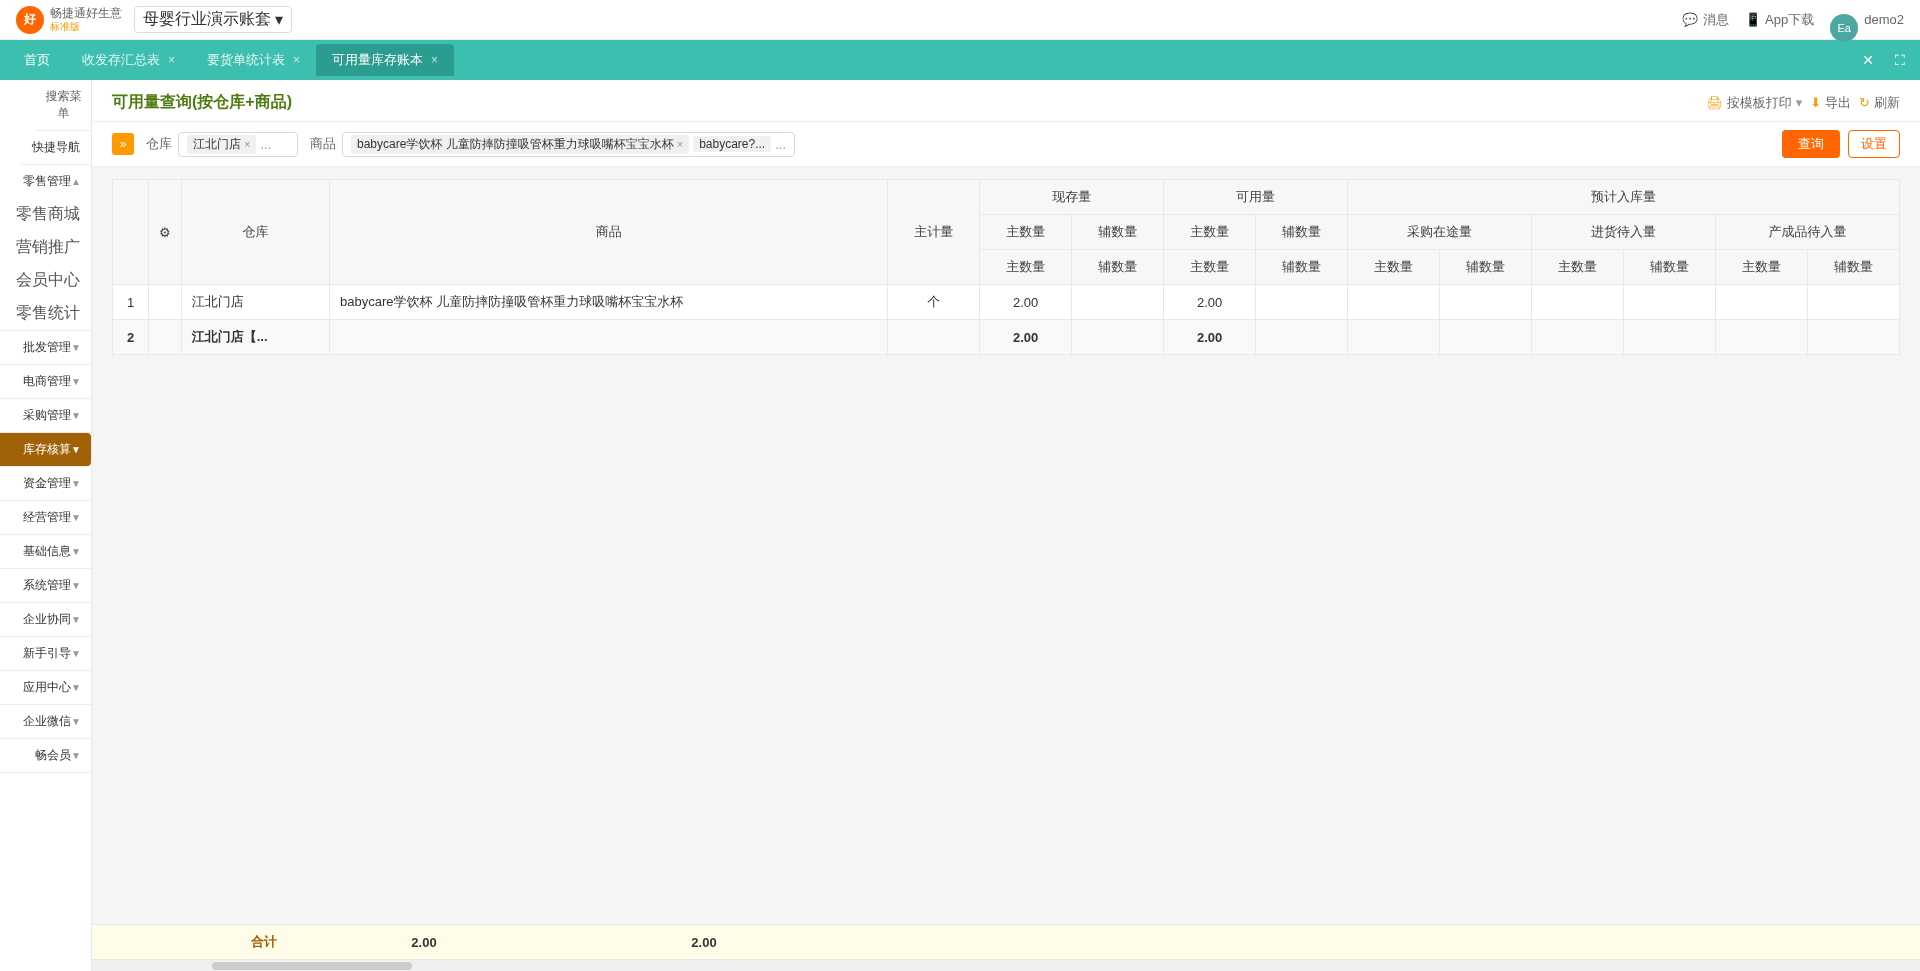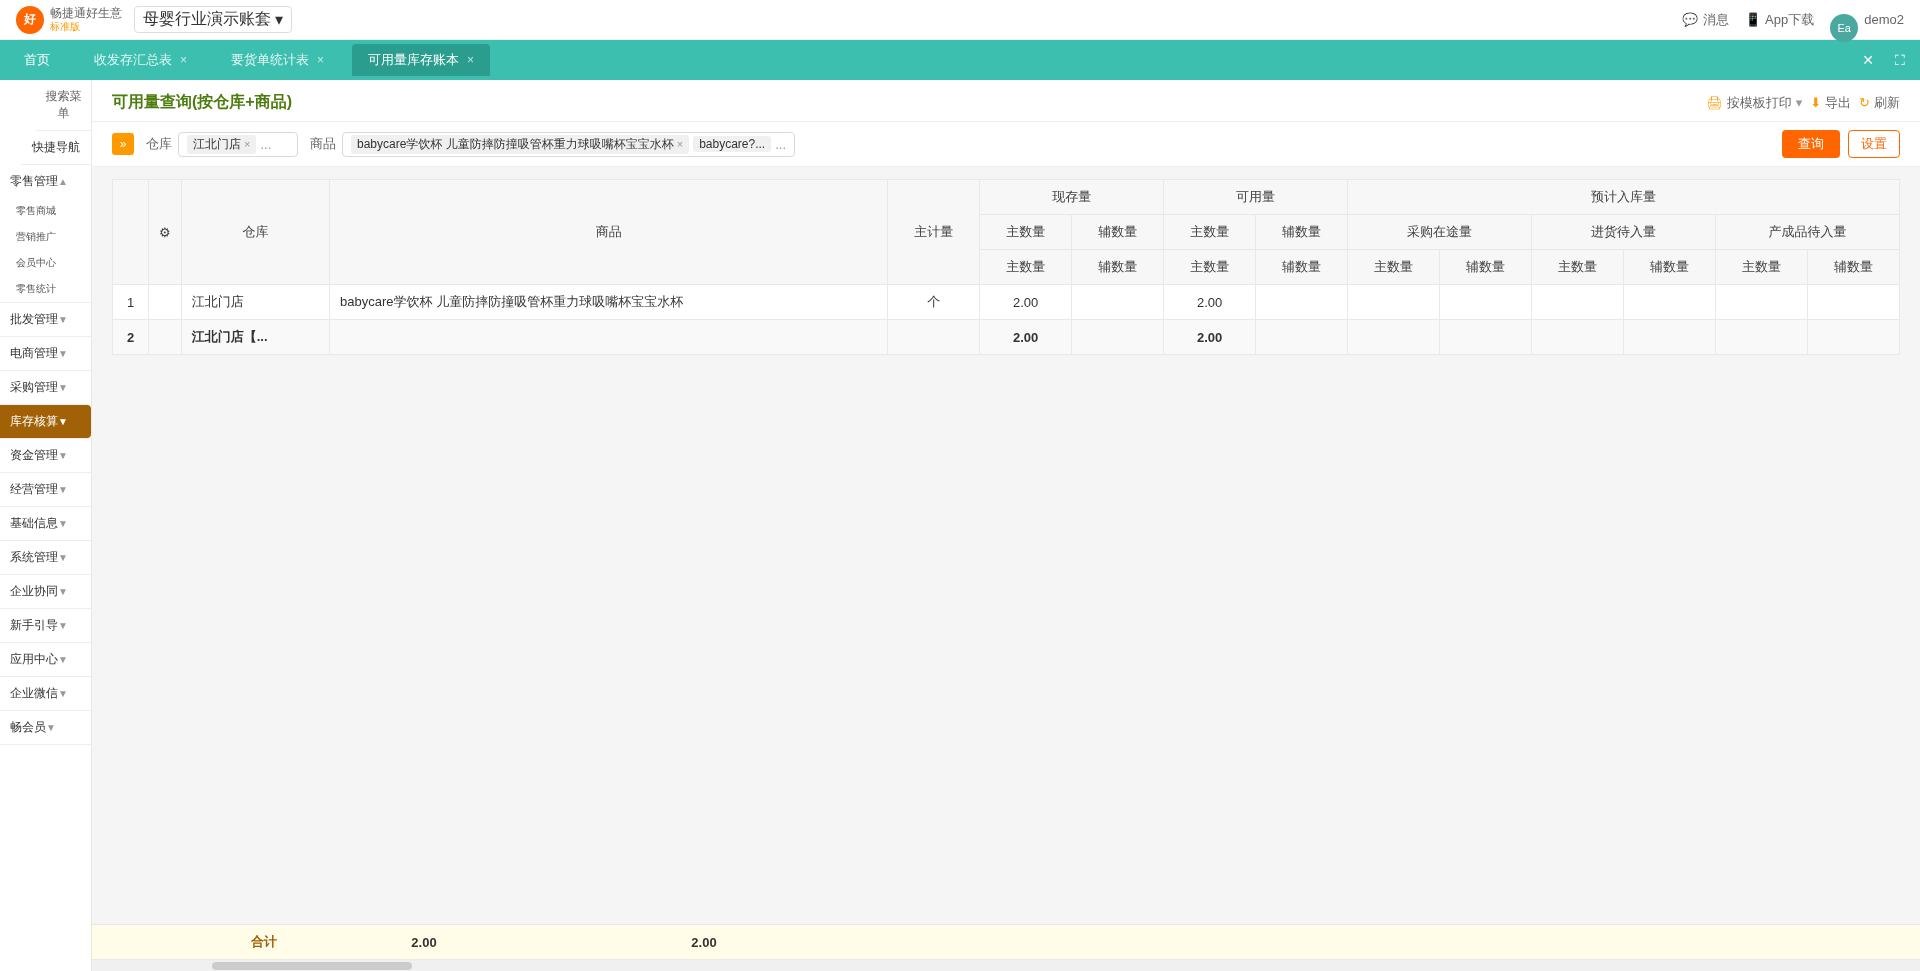--- a/index.html
+++ b/index.html
@@ -83,21 +83,21 @@
       margin-top: 16px;
     }
 
     
     .tab-nav {
       height: 40px;
       background: #3dbfb0;
       display: flex;
       align-items: center;
       padding: 0 8px;
-      gap: 12px;
+      gap: 0;
     }
     .tab-item {
       height: 32px;
       padding: 0 16px;
       display: flex;
       align-items: center;
       gap: 6px;
       cursor: pointer;
       border-radius: 4px 4px 0 0;
       font-size: 13px;
@@ -169,33 +169,33 @@
       border-bottom: 1px solid #eee;
       padding: 6px;
       margin-left: 21px;
     }
     .sidebar-section {
       border-bottom: 1px solid #eee;
     }
     .sidebar-section-header {
       display: flex;
       align-items: center;
-      justify-content: flex-start;
+      justify-content: flex-end;
       padding: 8px 10px;
       font-size: 12px;
       color: #333;
       cursor: pointer;
     }
     .sidebar-section-header .arrow {
       font-size: 10px;
       color: #999;
     }
     .sidebar-item {
       padding: 6px 10px 6px 16px;
-      font-size: 10px;
+      font-size: 16px;
       color: #555;
       cursor: pointer;
       white-space: nowrap;
       overflow: hidden;
       text-overflow: ellipsis;
     }
     .sidebar-standalone {
       padding: 8px 10px;
       font-size: 12px;
       color: #333;

